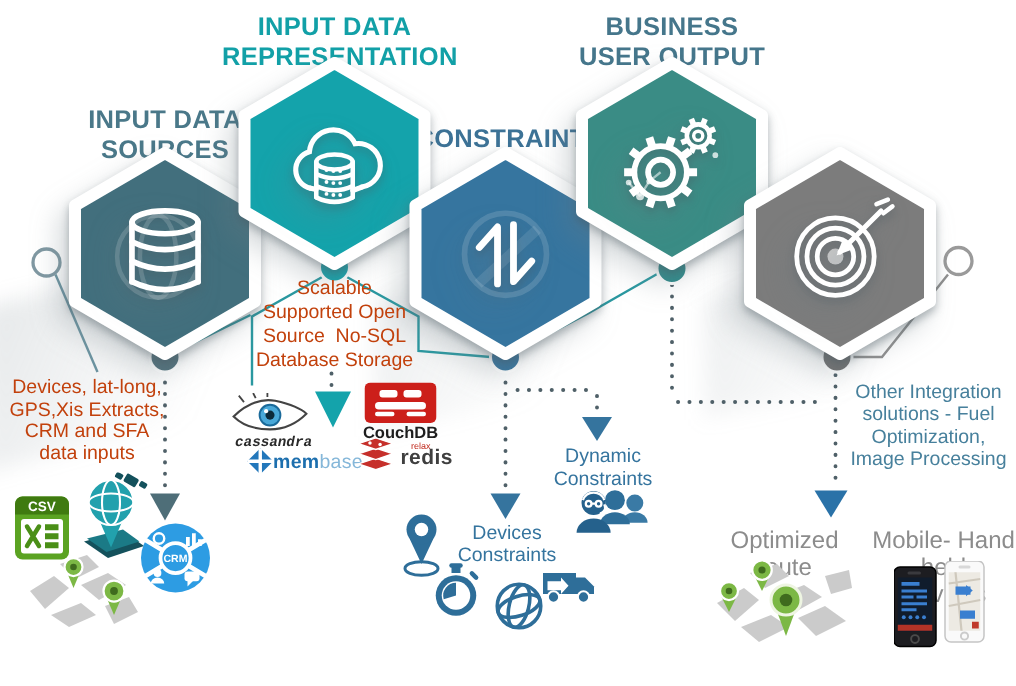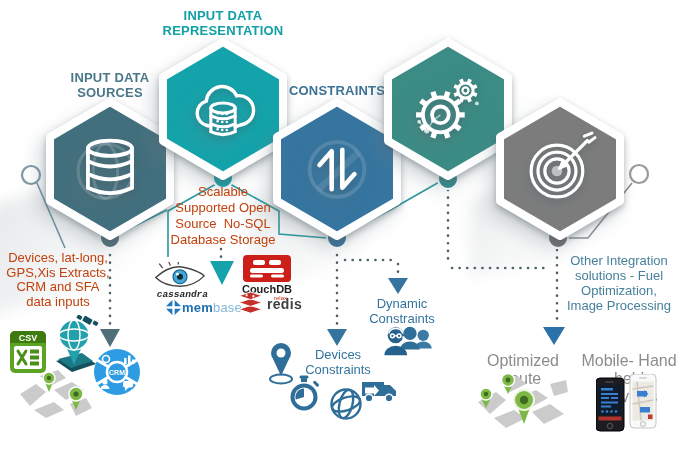--- a/index.html
+++ b/index.html
@@ -5,21 +5,21 @@
   html,body{margin:0;padding:0;background:#fff;}
   .canvas{position:relative;width:677px;height:457px;background:#fff;overflow:hidden;
           font-family:"Liberation Sans",sans-serif;}
   .swoosh{position:absolute;pointer-events:none;filter:blur(7px);}
   .sw1{left:-10px;top:175px;width:240px;height:110px;
        background:linear-gradient(115deg,rgba(140,152,158,.22),rgba(140,152,158,0) 65%);transform:skewY(-14deg);}
   .sw2{left:250px;top:175px;width:220px;height:90px;
        background:linear-gradient(115deg,rgba(140,152,158,.16),rgba(140,152,158,0) 60%);transform:skewY(-12deg);}
   .sw3{left:470px;top:180px;width:200px;height:80px;
        background:linear-gradient(115deg,rgba(140,152,158,.16),rgba(140,152,158,0) 60%);transform:skewY(-10deg);}
-  .stage-label{position:absolute;font-weight:bold;font-size:13px;line-height:1.18;
+  .stage-label{position:absolute;font-weight:bold;font-size:17px;line-height:1.18;
                text-align:center;white-space:pre-wrap;letter-spacing:.2px;}
   .lb-slate{color:#4a7889;} .lb-teal{color:#12a0a7;} .lb-blue{color:#3c7296;} .lb-slate2{color:#45768b;}
   .hex{position:absolute;width:132px;height:146px;}
   .hex svg{overflow:visible;filter:drop-shadow(0 3px 3px rgba(70,85,92,.40)) drop-shadow(-7px 9px 9px rgba(110,125,132,.28));}
   .hex-icon{position:absolute;left:28px;top:34px;width:76px;height:76px;}
   .txt{position:absolute;text-align:center;white-space:pre-wrap;}
   .t-teal{color:#c2410c;font-size:13px;line-height:1.13;}
   .t-blue{color:#35749e;font-size:13px;line-height:1.16;}
   .t-slateblue{color:#47809c;font-size:13px;line-height:1.16;}
   .t-gray{color:#8c8c8c;font-size:16px;line-height:1.12;}
@@ -79,20 +79,22 @@
     <polygon points="327,329 347,329 337,346" fill="#35749e"></polygon>
     <polygon points="388,278 408,278 398,294" fill="#35749e"></polygon>
     <polygon points="543,327 565,327 554,345" fill="#2a72a8"></polygon>
   </svg>
 
   <div class="stage-label lb-slate" style="left:32px;top:70px;width:156px;">INPUT DATA
 SOURCES</div>
   <div class="stage-label lb-teal" style="left:148px;top:8px;width:150px;">INPUT DATA
 REPRESENTATION</div>
   <div class="stage-label lb-blue" style="left:277px;top:83px;width:120px;">CONSTRAINTS</div>
+  <div class="stage-label lb-slate2" style="left:383px;top:8px;width:130px;">BUSINESS
+USER OUTPUT</div>
 
   <div class="hex" style="left:44px;top:96px;">
     <svg width="132" height="146" viewBox="0 0 132 146">
       <polygon points="66,6 126,41 126,105 66,140 6,105 6,41" stroke="#ffffff" stroke-width="8" stroke-linejoin="round" fill="#426f7d"></polygon>
     </svg>
     <svg class="hex-icon" viewBox="0 0 100 100">
       <g fill="none" stroke="rgba(255,255,255,0.16)" stroke-width="4">
         <circle cx="44" cy="54" r="36"></circle>
           <ellipse cx="44" cy="54" rx="16" ry="36"></ellipse>
       </g>

